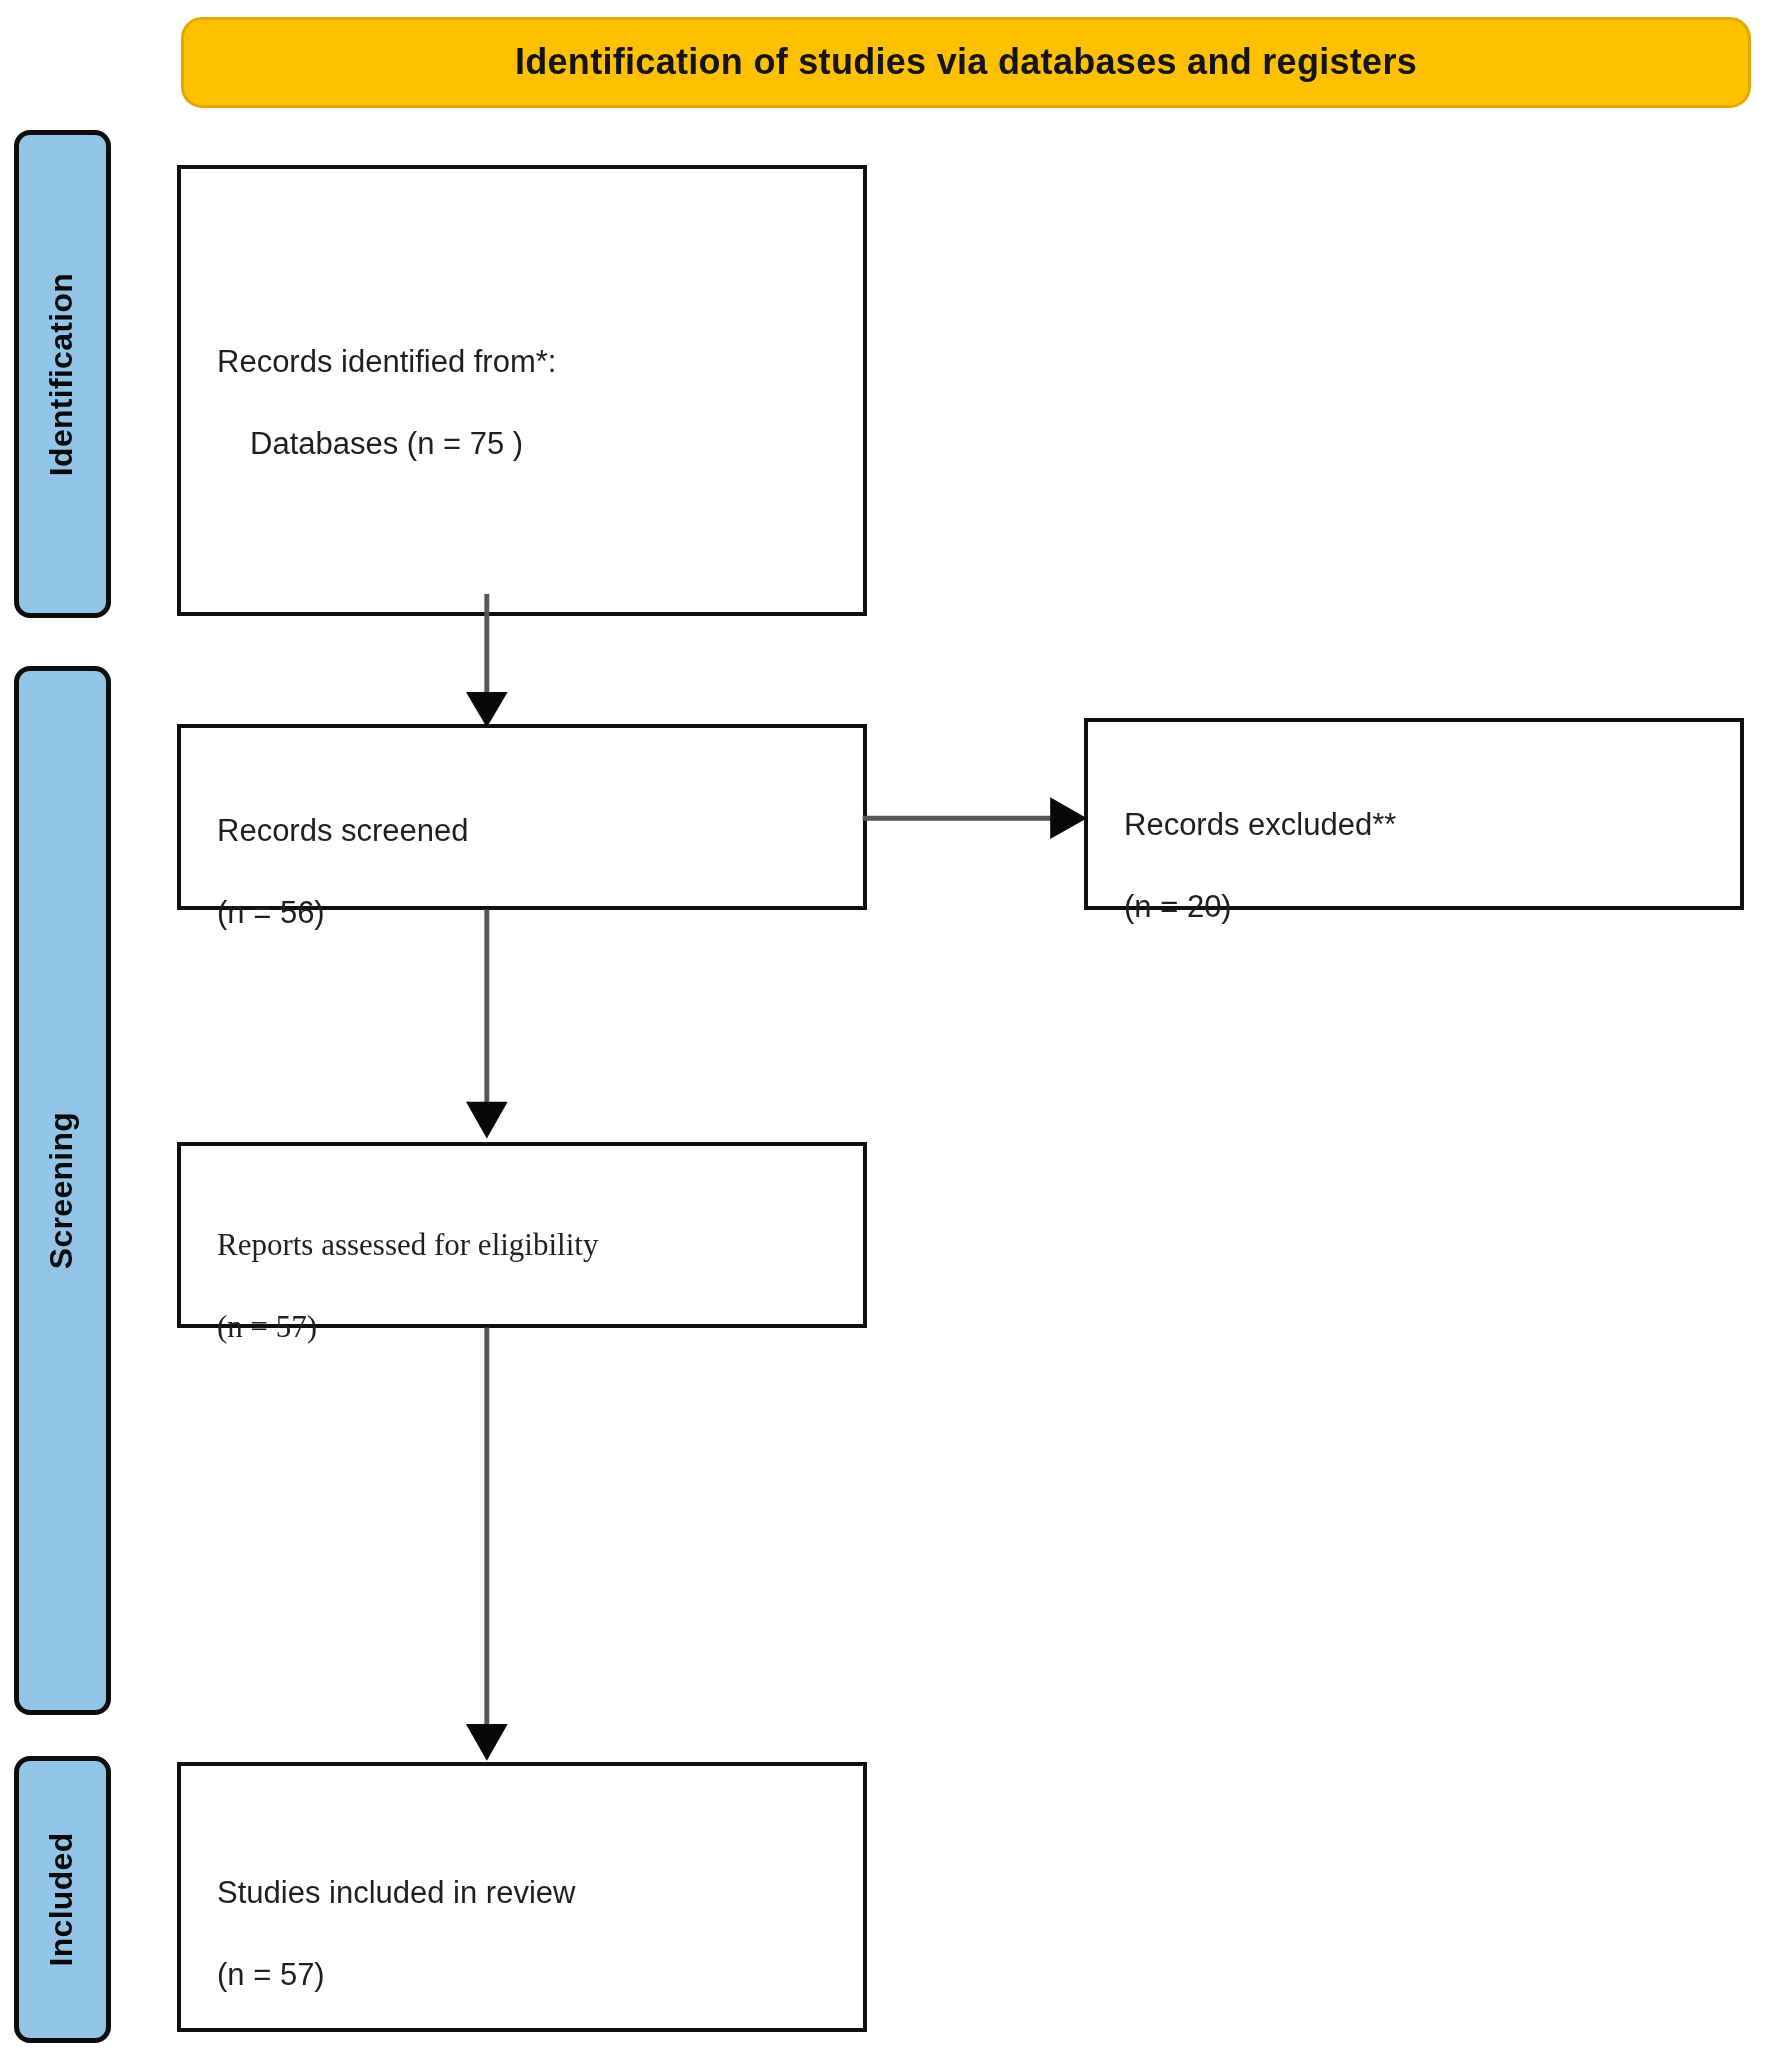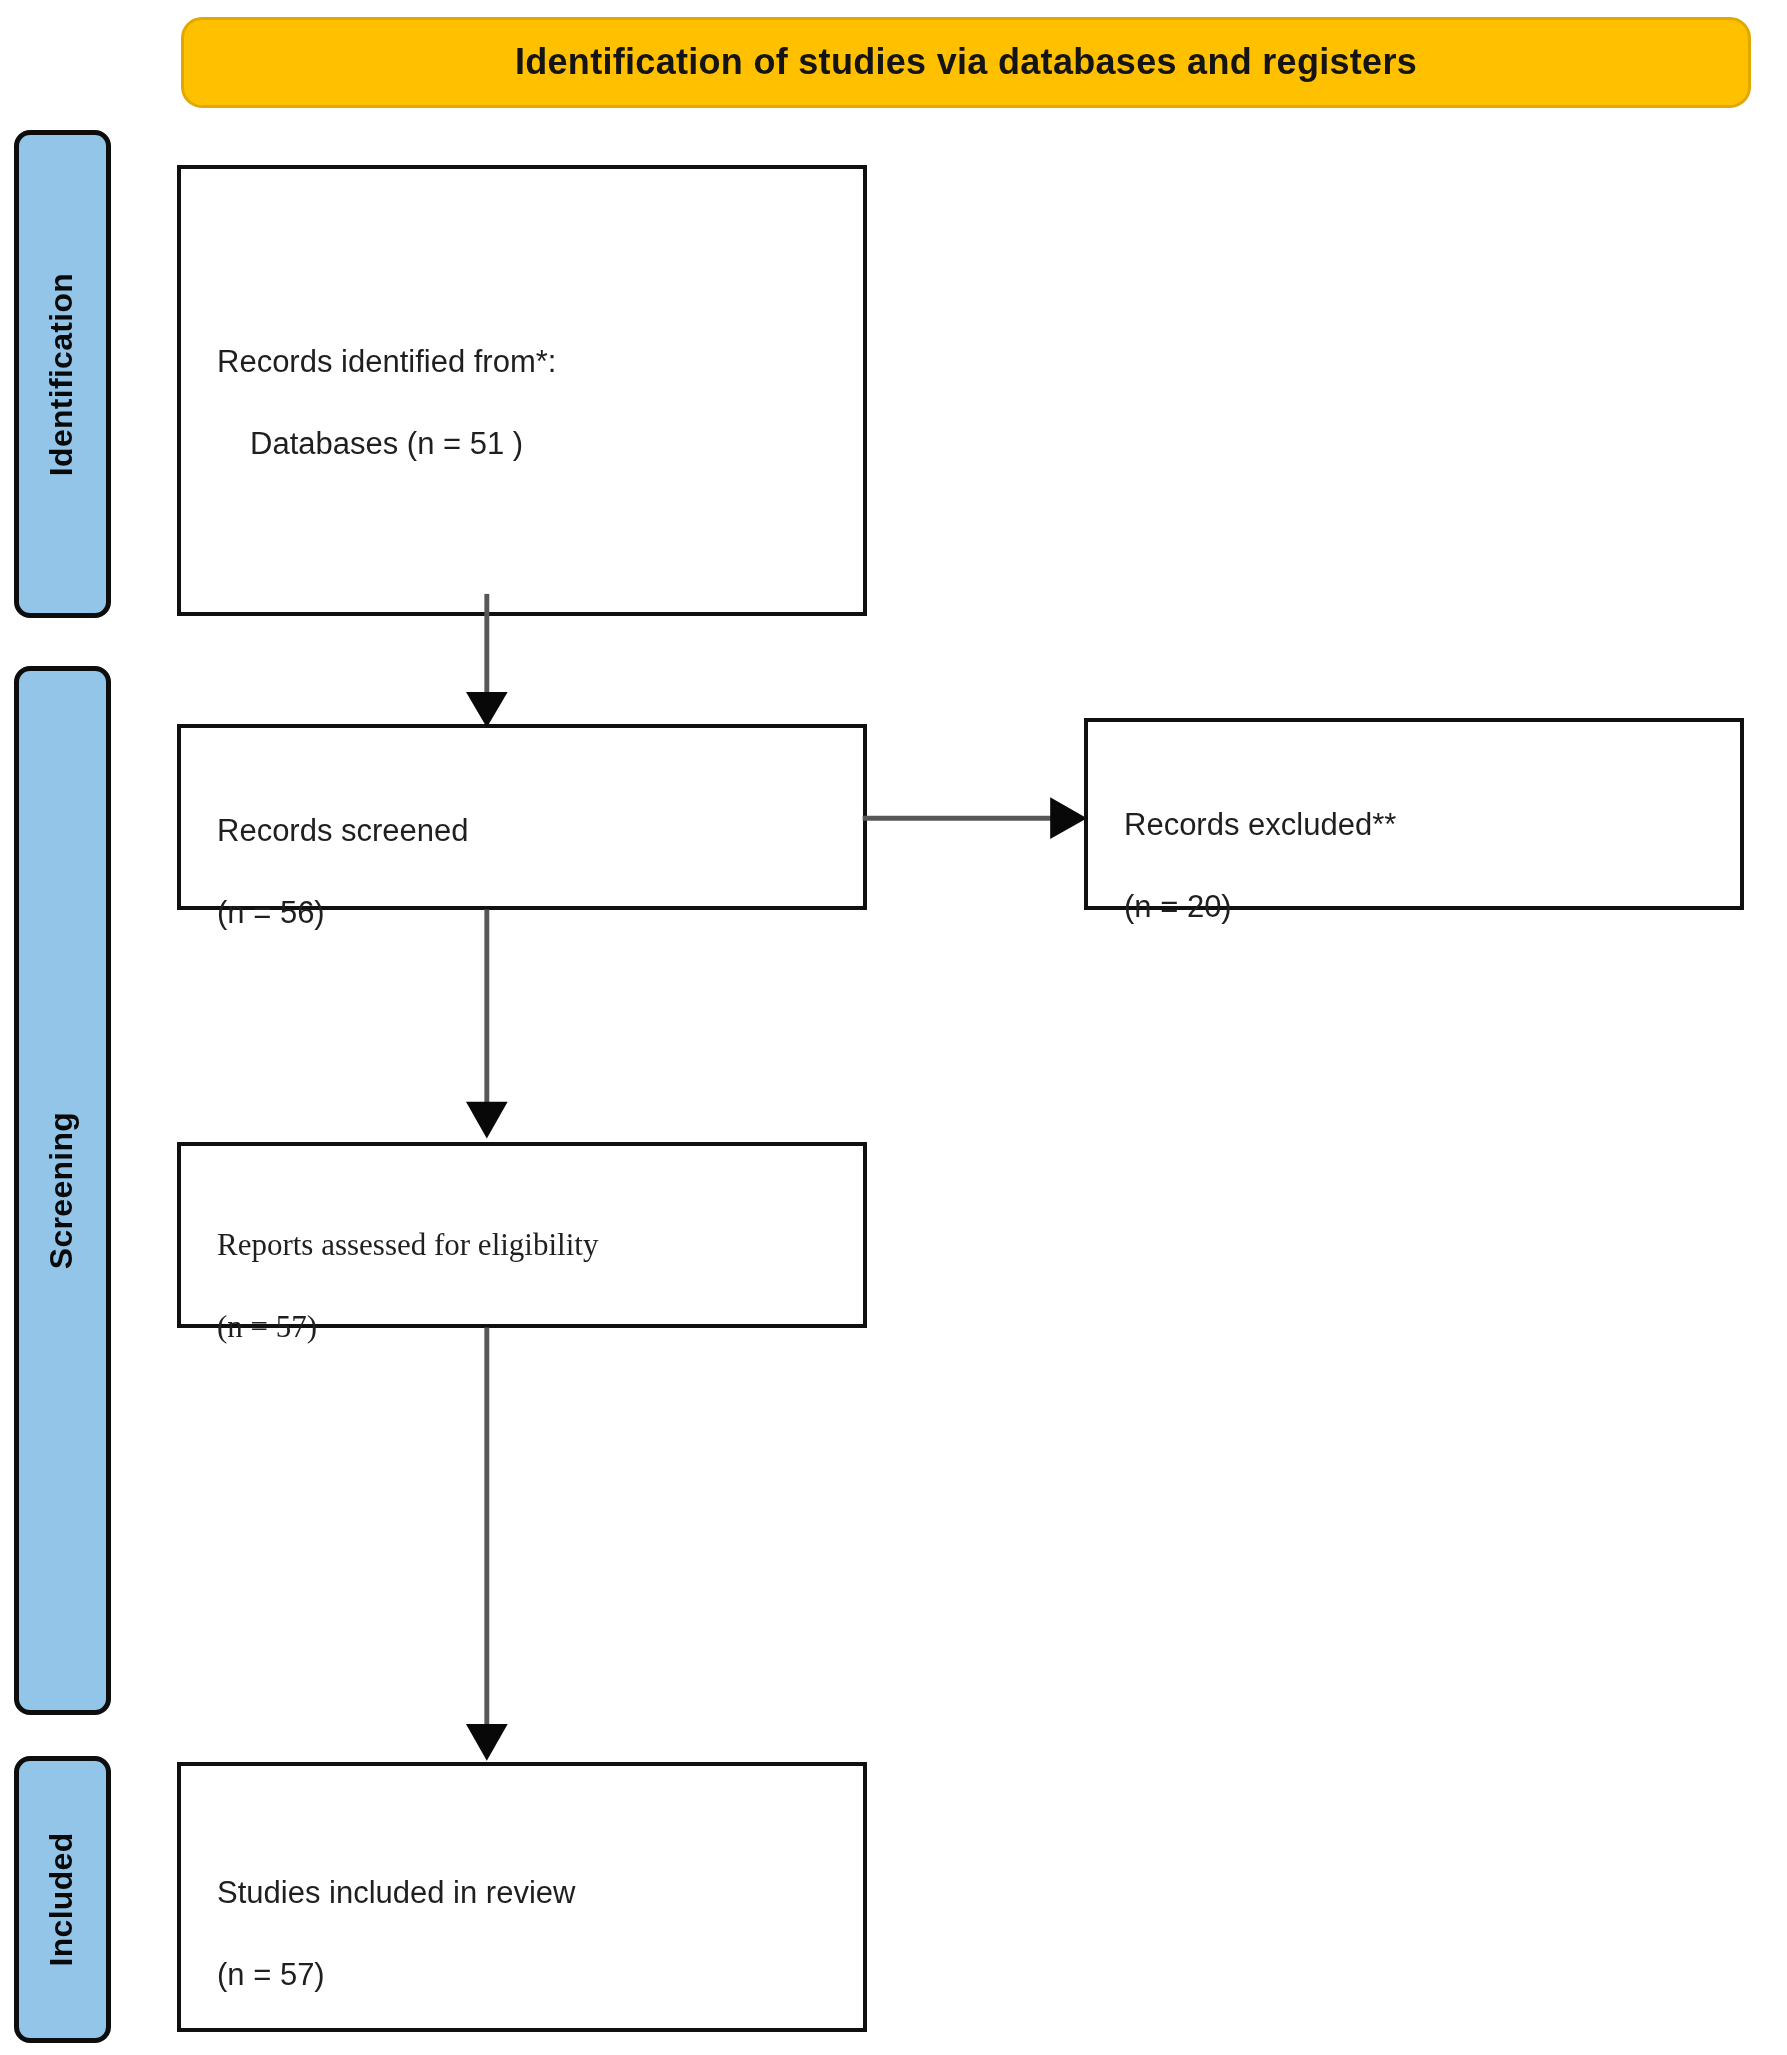--- a/index.html
+++ b/index.html
@@ -124,21 +124,21 @@
   <div class="phase phase-screening">
     <span class="phase-text">Screening</span>
   </div>
   <div class="phase phase-included">
     <span class="phase-text">Included</span>
   </div>
 
   <div class="fbox box-identified">
     <div class="fbox-inner">
       <span>Records identified from*:</span><br>
-      <span class="indent">Databases (n = 51 )</span>
+      <span class="indent">Databases (n = 75 )</span>
     </div>
   </div>
 
   <div class="fbox box-screened">
     <div class="fbox-inner">
       <span>Records screened</span><br>
       <span>(n = 56)</span>
     </div>
   </div>
 

